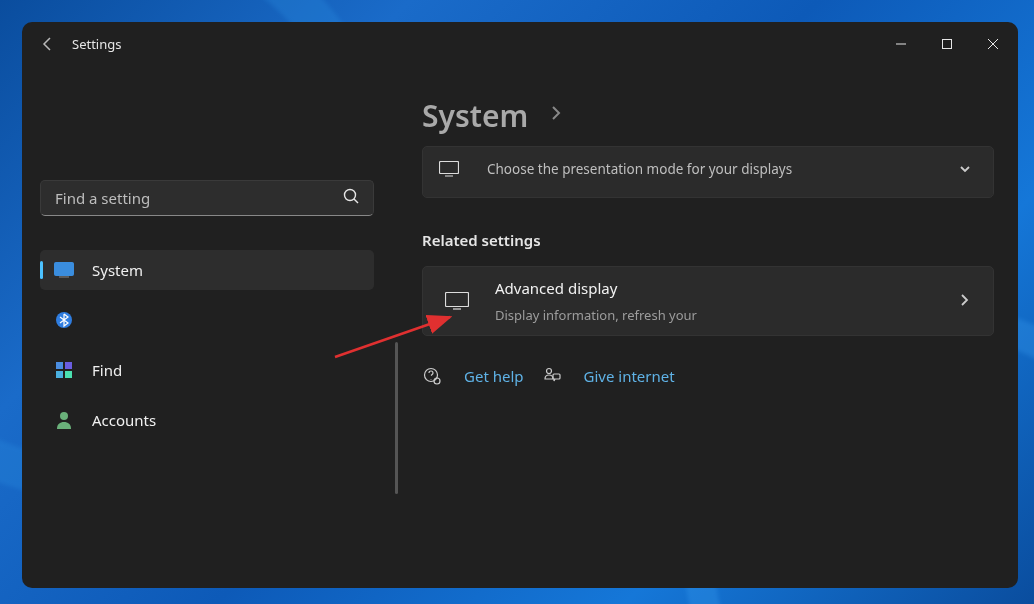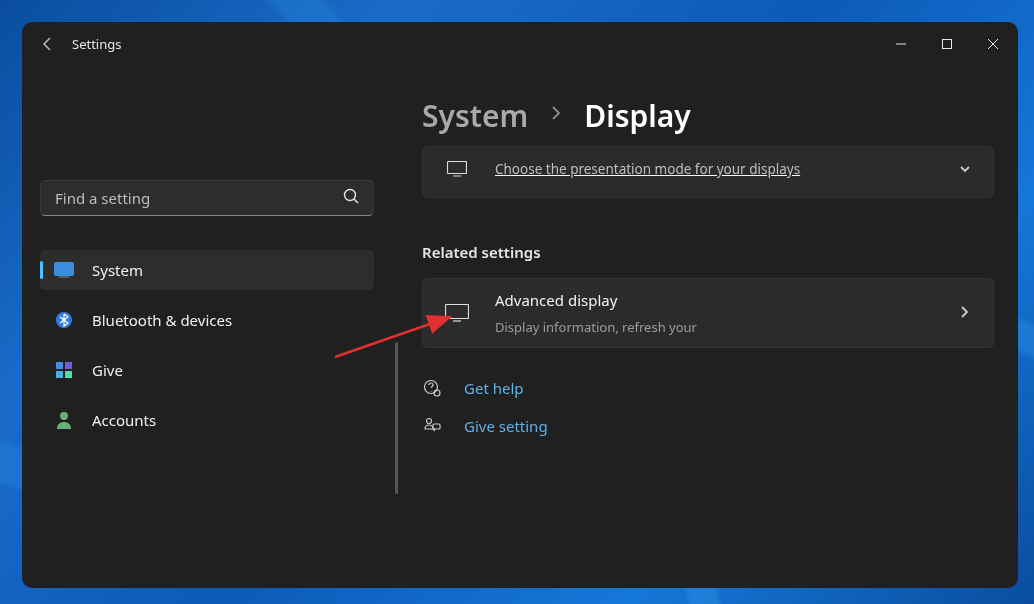--- a/index.html
+++ b/index.html
@@ -54,23 +54,22 @@
 .scroll-track { position:absolute; right:-6px; top:276px; width:3px; height:152px; background:#555; border-radius:2px; }
 
 .main { flex:1; padding:0 24px 20px 30px; overflow:hidden; position:relative; }
 .breadcrumb { height:80px; display:flex; align-items:center; gap:18px; padding-top:18px; }
 .bc-parent { font-size:30px; font-weight:600; color:#a9a9a9; cursor:pointer; }
 .bc-sep svg{width:20px;height:20px;stroke:#888;stroke-width:2;fill:none}
 .bc-current { font-size:30px; font-weight:600; color:#fff; }
 
 .partial {
   background:#2b2b2b; border:1px solid #333; border-radius:5px;
-  height:52px; display:flex; align-items:center; padding:0 22px 6px 22px; margin-bottom:44px;
+  height:52px; display:flex; align-items:center; padding:0 22px 6px 14px; margin-bottom:32px;
   position:relative;
-  text-decoration:underline;
 }
 .partial-icon{width:24px;margin-right:26px;display:flex;justify-content:center}
 .partial-icon svg{width:20px;height:16px;stroke:#ddd;stroke-width:1.2;fill:none}
 .partial-text{font-size:13.5px;color:#bfbfbf}
 .partial-chev{margin-left:auto}
 .partial-chev svg{width:12px;height:12px;stroke:#ccc;stroke-width:1.8;fill:none}
 
 .section-title { font-size:15px; font-weight:600; color:#e5e5e5; margin-bottom:16px; }
 
 .row {
@@ -78,21 +77,21 @@
   min-height:70px; display:flex; align-items:center; padding:0 22px; margin-bottom:6px; cursor:pointer;
 }
 .row-icon{width:24px;margin-right:26px;display:flex;justify-content:center}
 .row-icon svg{stroke:#ddd;stroke-width:1.2;fill:none}
 .row-text{display:flex;flex-direction:column;gap:8px}
 .row-title{font-size:15px;color:#f2f2f2}
 .row-sub{font-size:13px;color:#9c9c9c}
 .row-chev{margin-left:auto}
 .row-chev svg{width:14px;height:14px;stroke:#ccc;stroke-width:1.8;fill:none}
 
-.footer-links{margin-top:30px;display:flex;flex-direction:column;gap:18px}
+.footer-links{margin-top:30px;display:flex;flex-direction:row;gap:18px}
 .fl{display:flex;align-items:center;gap:22px}
 .fl-icon{width:20px;display:flex;justify-content:center}
 .fl-icon svg{width:18px;height:18px;stroke:#ccc;stroke-width:1.2;fill:none}
 .fl-label{font-size:15px;color:#5fb2e6;cursor:pointer}
 
 .arrow-anno{position:absolute;left:330px;top:305px;pointer-events:none;z-index:10}
 .arrow-anno svg{width:140px;height:60px}
 </style>
 </head>
 <body>
@@ -149,53 +148,51 @@
             </span>
           <span class="nav-label">System</span>
         </li>
         <li class="nav-item">
           <span class="nav-icon">
               <svg width="16" height="18" viewBox="0 0 16 18">
                 <circle cx="8" cy="9" r="8" fill="#2f7de0"></circle>
                 <path d="M8 3v12l4-3-8-6m0 6l8-6-4-3" stroke="#fff" stroke-width="1.2" fill="none"></path>
               </svg>
             </span>
-          <span class="nav-label">Bluetooth &amp; devices</span>
         </li>
         <li class="nav-item">
           <span class="nav-icon">
               <svg width="18" height="18" viewBox="0 0 18 18">
                 <rect x="1" y="1" width="7" height="7" fill="#4a8de0"></rect>
                 <rect x="10" y="1" width="7" height="7" fill="#6a5de0"></rect>
                 <rect x="1" y="10" width="7" height="7" fill="#4ab0e0"></rect>
                 <rect x="10" y="10" width="7" height="7" fill="#4ae0b0"></rect>
               </svg>
             </span>
-          <span class="nav-label">Give</span>
+          <span class="nav-label">Find</span>
         </li>
         <li class="nav-item">
           <span class="nav-icon">
               <svg width="16" height="18" viewBox="0 0 16 18">
                 <circle cx="8" cy="5" r="4" fill="#6ab07a"></circle>
                 <path d="M1 18c0-5 3-7 7-7s7 2 7 7z" fill="#6ab07a"></path>
               </svg>
             </span>
           <span class="nav-label">Accounts</span>
         </li>
       </ul>
       <div class="scroll-track"></div>
     </aside>
 
     <main class="main">
       <div class="breadcrumb">
         <span class="bc-parent">System</span>
         <span class="bc-sep"><svg viewBox="0 0 20 20">
               <path d="M7 4l6 6-6 6"></path>
             </svg></span>
-        <span class="bc-current">Display</span>
       </div>
 
       <div class="partial">
         <span class="partial-icon">
             <svg viewBox="0 0 20 16">
               <rect x="0.5" y="0.5" width="19" height="12" rx="1"></rect>
               <path d="M6 15h8"></path>
             </svg>
           </span>
         <span class="partial-text">Choose the presentation mode for your displays</span>
@@ -236,21 +233,21 @@
         </div>
         <div class="fl">
           <span class="fl-icon">
               <svg viewBox="0 0 18 18">
                 <circle cx="6" cy="4" r="2.5"></circle>
                 <path d="M2 12c0-3 2-4 4-4s4 1 4 4z"></path>
                 <rect x="10" y="7" width="7" height="5" rx="1"></rect>
                 <path d="M12 12l-1 2v-2"></path>
               </svg>
             </span>
-          <span class="fl-label">Give setting</span>
+          <span class="fl-label">Give internet</span>
         </div>
       </div>
     </main>
   </div>
 </div>
 
 <div class="arrow-anno">
   <svg viewBox="0 0 140 60">
     <defs>
         <marker id="ah" markerWidth="10" markerHeight="8" refX="9" refY="4" orient="auto">

